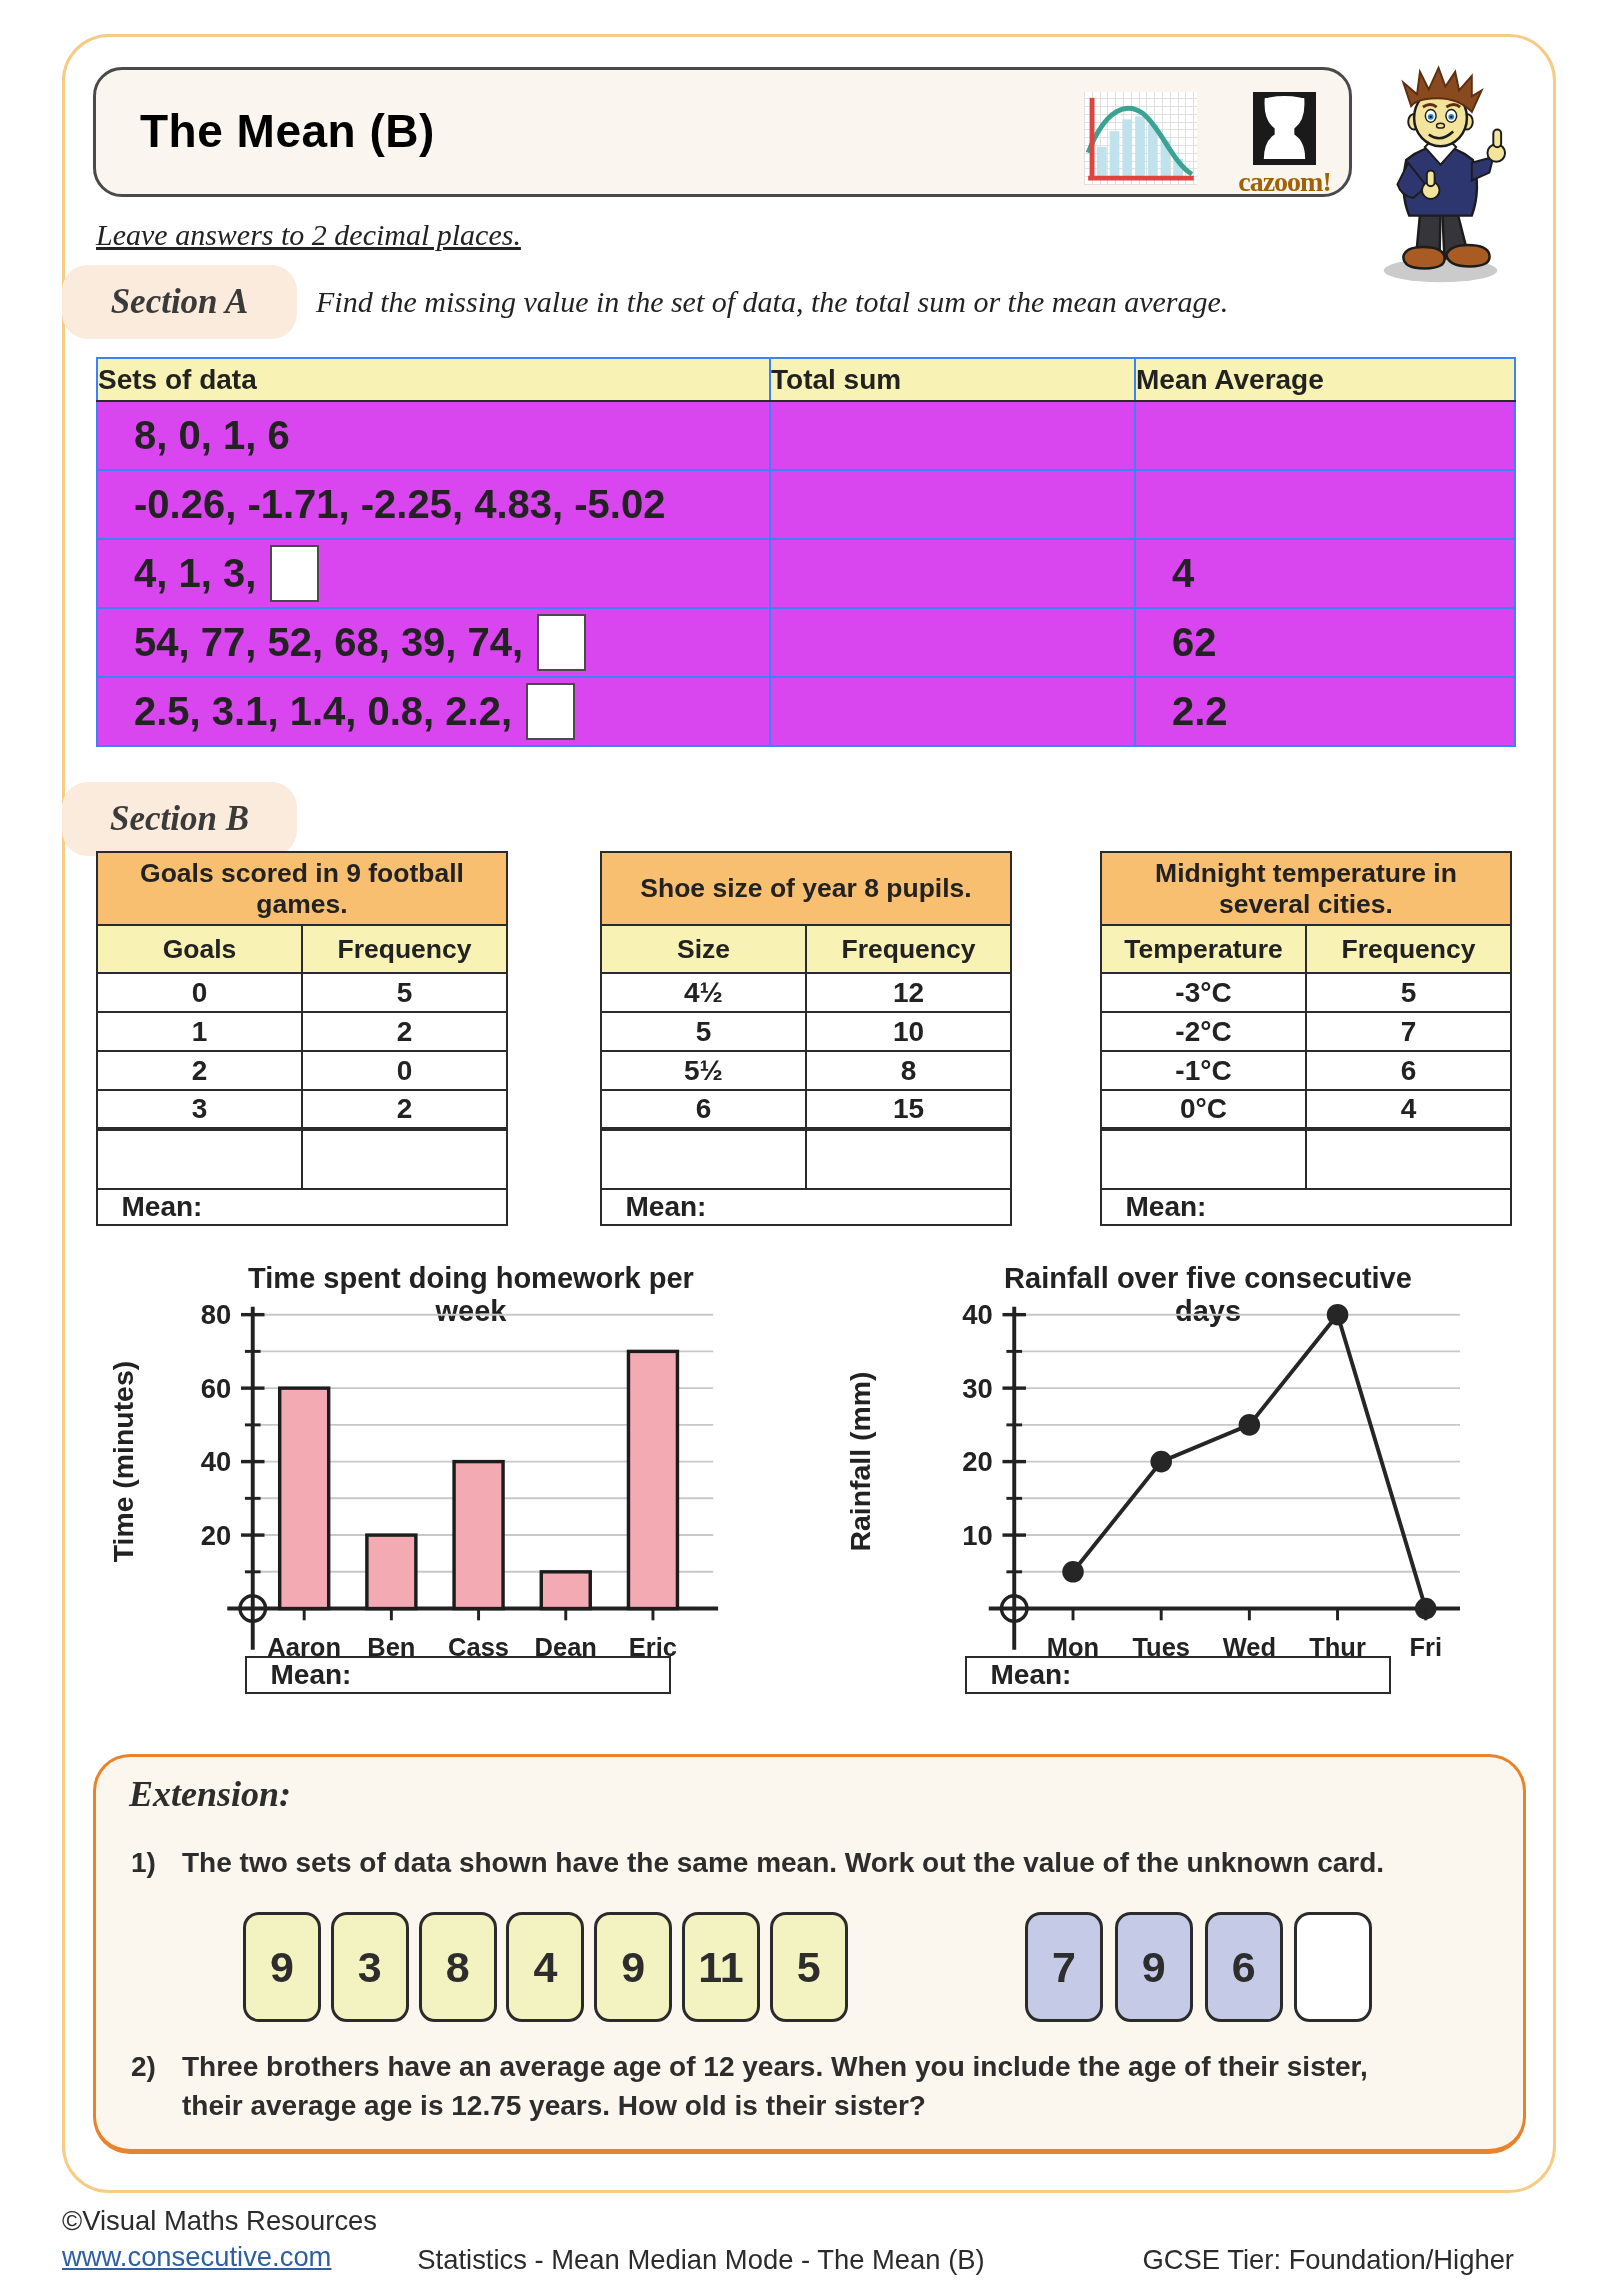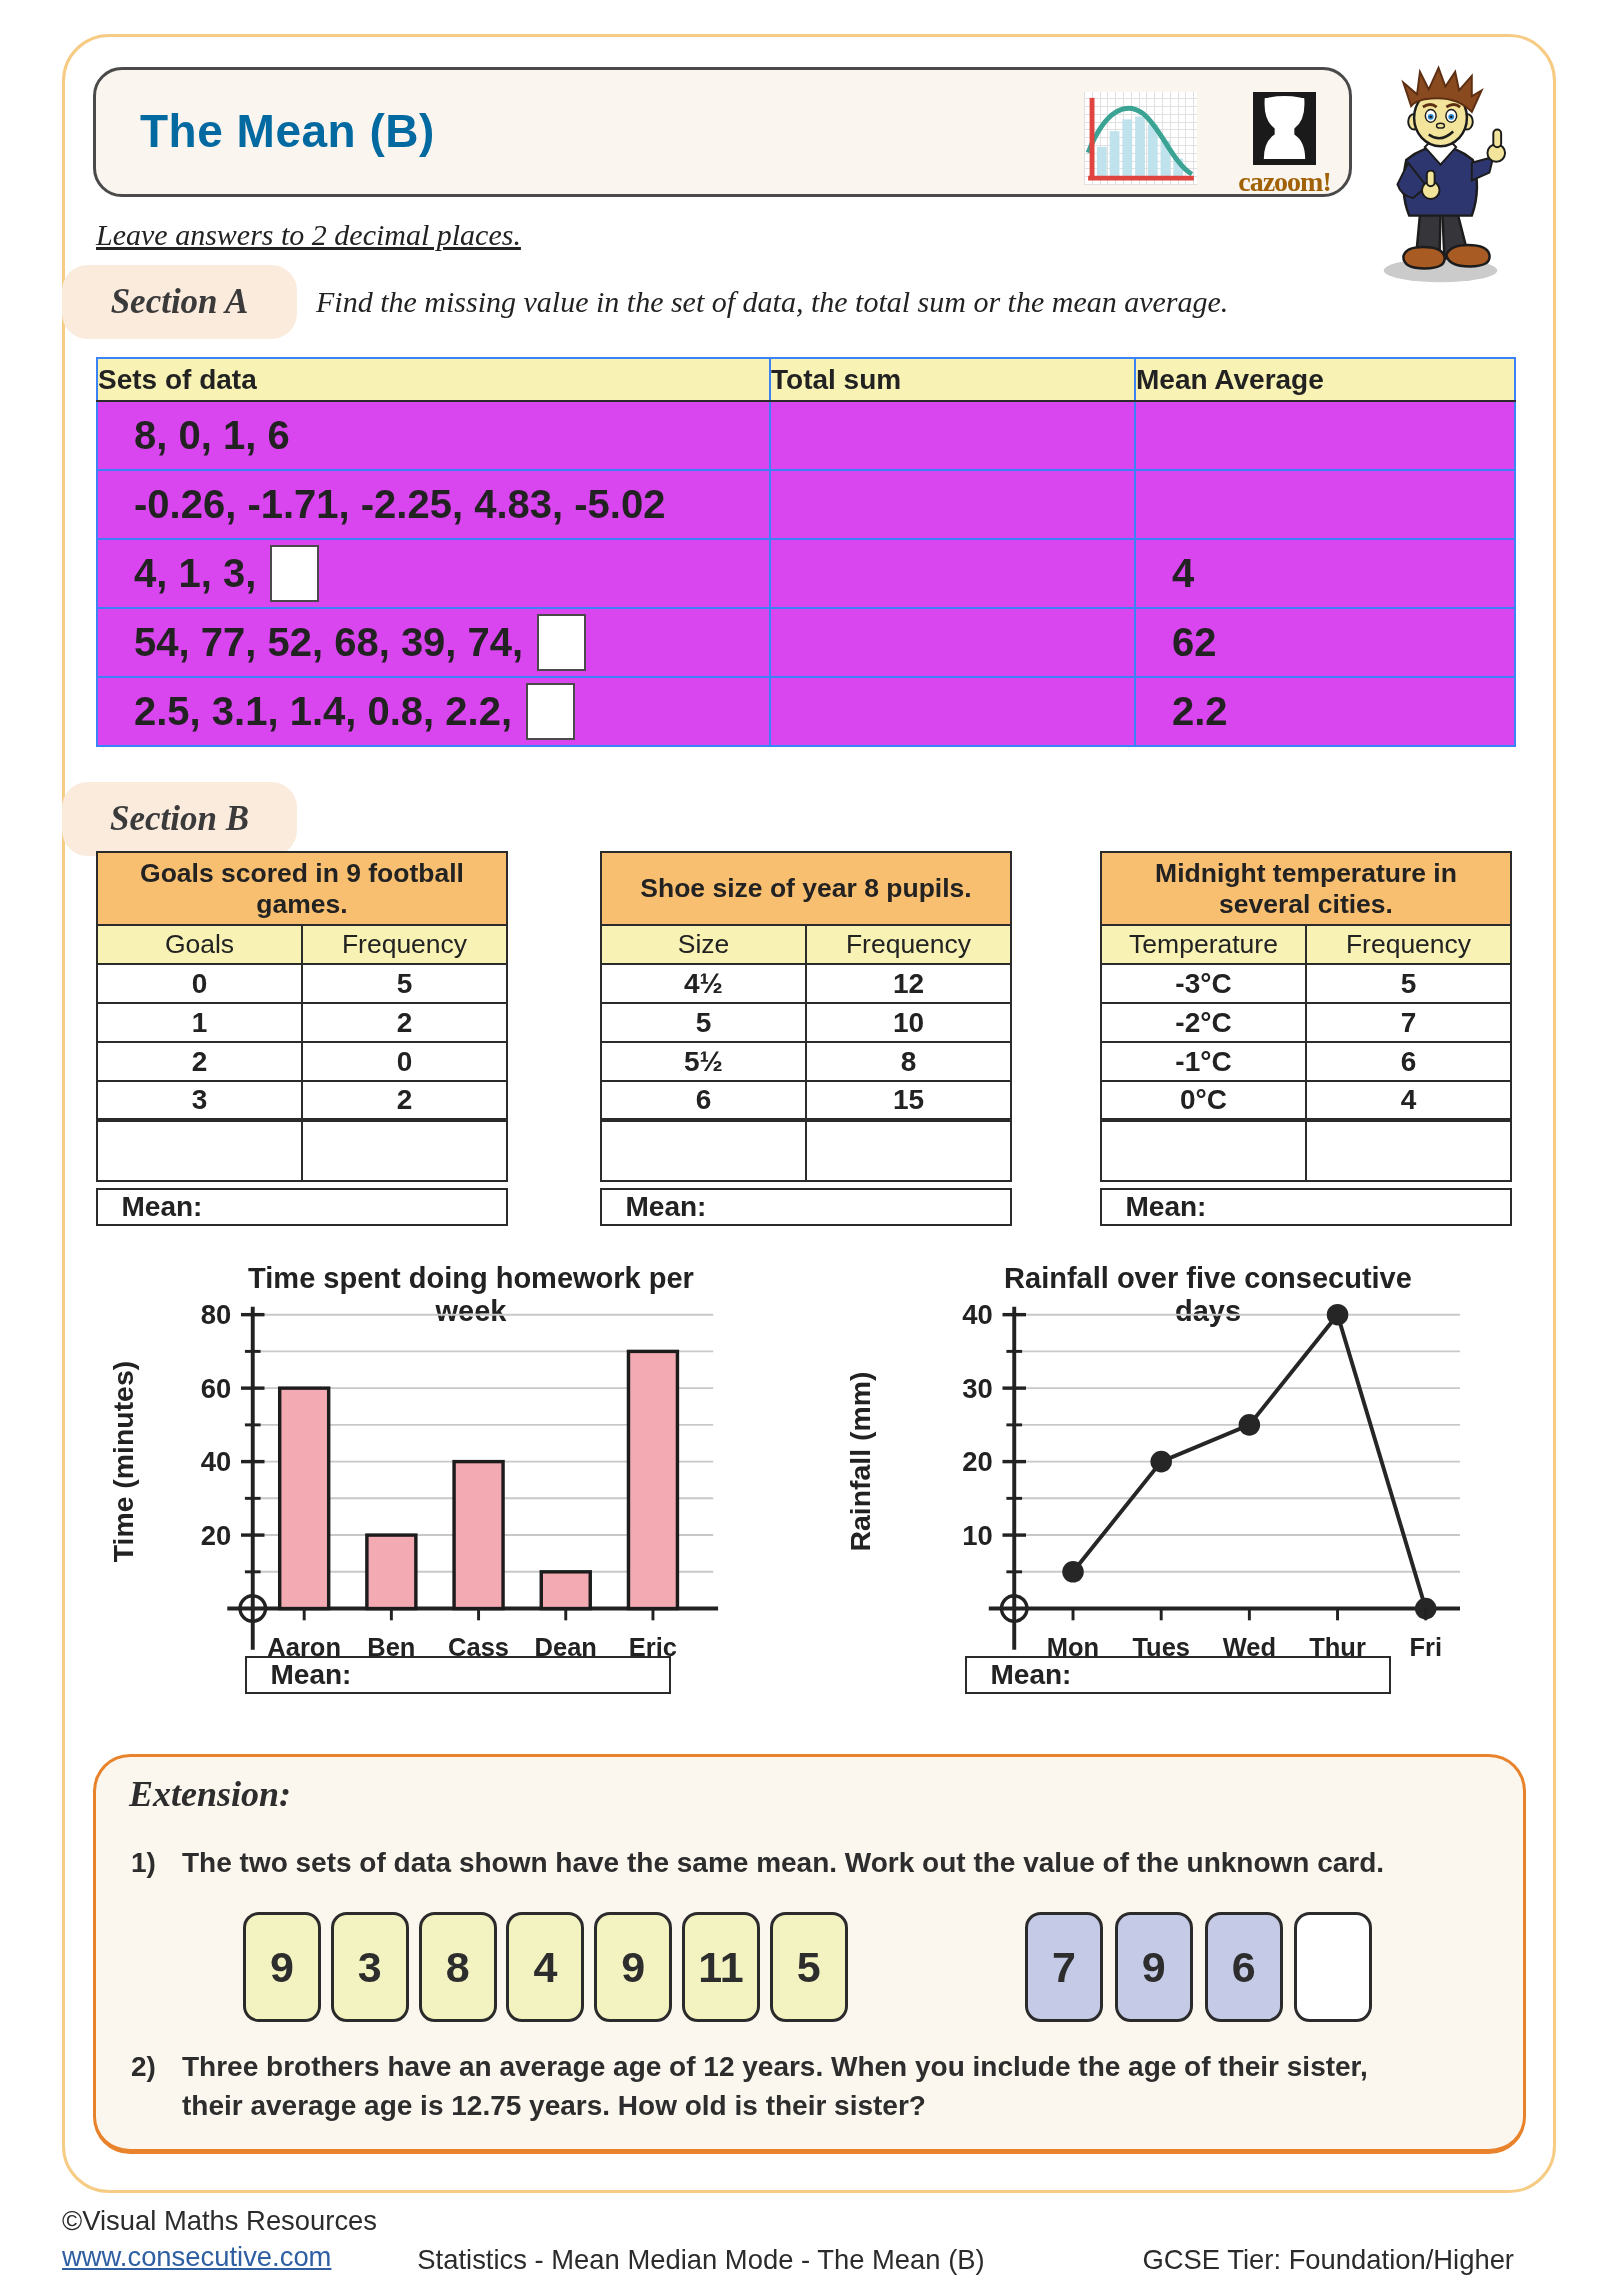--- a/index.html
+++ b/index.html
@@ -6,21 +6,21 @@
   body { background:#ffffff; font-family:"Liberation Sans", sans-serif; }
   .page { position:relative; width:1621px; height:2293px; background:#fff; overflow:hidden; }
 
   .frame { position:absolute; left:62px; top:34px; width:1494px; height:2159px;
            border:3.9px solid #f6cb84; border-radius:47px; }
 
   
   .header-box { position:absolute; left:93px; top:67px; width:1259px; height:130px;
                 background:#faf5ee; border:3.9px solid #4a4a4a; border-radius:29px; }
   .page-title { position:absolute; left:44px; top:0; height:123px; line-height:123px;
-                font-size:46px; font-weight:bold; color:#0369a1; letter-spacing:0.5px; }
+                font-size:46px; font-weight:bold; color:#000000; letter-spacing:0.5px; }
   .icon-chart { position:absolute; left:988px; top:21.6px; width:113px; height:93px;
                 background:
                   repeating-linear-gradient(0deg,#e0e0e0 0 1px,transparent 1px 7.8px),
                   repeating-linear-gradient(90deg,#e0e0e0 0 1px,transparent 1px 7.8px),#fff; }
   .icon-chart svg { position:absolute; left:0; top:0; }
   .logo-wrap { position:absolute; left:1125px; top:21.6px; width:127px; text-align:center; }
   .logo-box { width:63px; height:73px; background:#1a1a1a; margin:0 auto; }
   .logo-text { font-family:"Liberation Serif", serif; font-weight:bold; font-size:28px;
                color:#a16207; letter-spacing:-1px; margin-top:1px; }
   .mascot { position:absolute; left:1362px; top:65px; }
@@ -49,21 +49,21 @@
   .set-flex { display:inline-flex; align-items:center; gap:13.7px; }
   .ans-box { display:inline-block; width:49px; height:57px; border:2px solid #4a4a4a; background:#fff; }
 
   
   .tbl-b { position:absolute; top:851px; width:412px; border-collapse:collapse; table-layout:fixed;
            border:2.9px solid #2b2b2b; }
   .tbl-b td, .tbl-b th { border:2px solid #2b2b2b; text-align:center; vertical-align:middle;
                          color:#222; background:#fff; }
   .tbl-b .tbl-title { height:73px; background:#f8bf70; font-size:26.5px; font-weight:bold;
                       padding:0 27.4px; }
-  .tbl-b th { height:39px; background:#f8f2b4; font-size:26.5px; font-weight:normal; }
+  .tbl-b th { height:48px; background:#f8f2b4; font-size:26.5px; font-weight:bold; }
   .tbl-b td { height:39px; font-size:28px; font-weight:bold; }
   .tbl-b .totals td { height:61px; border-top:4.9px solid #2b2b2b; }
   .mean-box { position:absolute; height:38px; border:2.9px solid #2b2b2b; background:#fff;
               display:flex; align-items:center; padding-left:23.5px; font-size:28px;
               font-weight:bold; color:#222; }
   .mean-b { top:1188px; width:412px; }
 
   
   .chart-wrap { position:absolute; top:1262px; width:627px; height:461px; }
   .chart-title { position:absolute; top:0; left:147px; width:456px; text-align:center;

